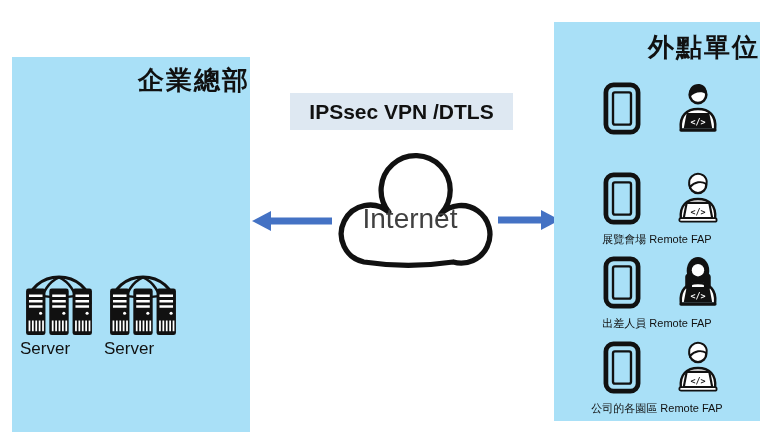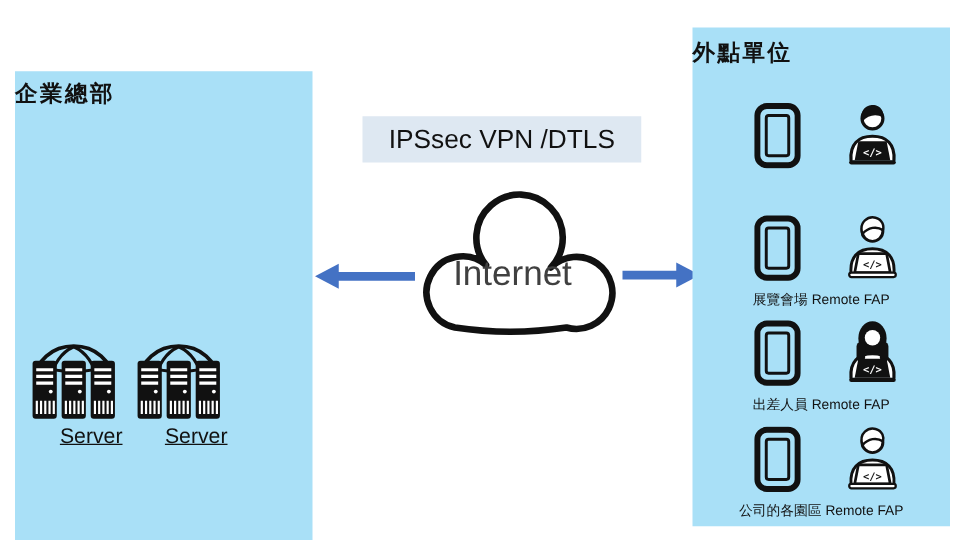--- a/index.html
+++ b/index.html
@@ -4,38 +4,38 @@
 <style>
   * { margin:0; padding:0; box-sizing:border-box; }
   html,body { width:768px; height:432px; }
   body { font-family:"Liberation Sans","DejaVu Sans",sans-serif; background:#fff; color:#111; }
   .canvas { position:relative; width:768px; height:432px; background:#fff; overflow:hidden; }
 
   
   .panel { position:absolute; background:#A9E0F7; }
   .panel-hq { left:12px; top:57px; width:238px; height:412px; }
   .panel-remote { left:554px; top:22px; width:206px; height:399px; }
-  .panel-title { position:absolute; top:6px; left:0; width:100%; text-align:left;
-                 font-size:18px; letter-spacing:2px; color:#111;font-family:Liberation Mono, monospace; }
+  .panel-title { position:absolute; top:6px; left:0; width:100%; text-align:right;
+                 font-size:26px; letter-spacing:2px; color:#111;font-family:Liberation Mono, monospace; }
 
   
   .gateway-block { position:absolute; left:118px; top:122px; width:122px; text-align:center; }
   .gateway-block svg { display:block; margin:0 auto; }
   .gateway-label { font-size:15px; margin-top:7px; color:#111; }
 
   
   .servers { position:absolute; left:8px; top:218px; display:flex; gap:6px; }
-  .server-block { width:78px; text-align:right;text-decoration:underline; }
+  .server-block { width:78px; text-align:left; }
   .server-block svg { display:block; margin:0 auto; }
   .server-label { font-size:17px; margin-top:2px; color:#111; }
 
   
   .protocol-label { position:absolute; left:290px; top:93px; width:223px; height:37px;
                     background:#DEE8F2; display:flex; align-items:center; justify-content:center;
-                    font-size:21px; font-weight:normal; color:#111; }
+                    font-size:21px; font-weight:bold; color:#111; }
   .cloud-wrap { position:absolute; left:314px; top:146px; width:192px; height:136px; }
   .cloud-wrap svg { position:absolute; left:0; top:0; width:100%; height:100%; }
   .cloud-text { position:absolute; left:0; right:0; top:57px; text-align:center;
                 font-size:28px; color:#404040; }
   .arrow { position:absolute; }
   .arrow-left { left:250px; top:209px; }
   .arrow-right { left:496px; top:208px; }
 
   
   .remote-row { position:absolute; left:0; width:100%; }

